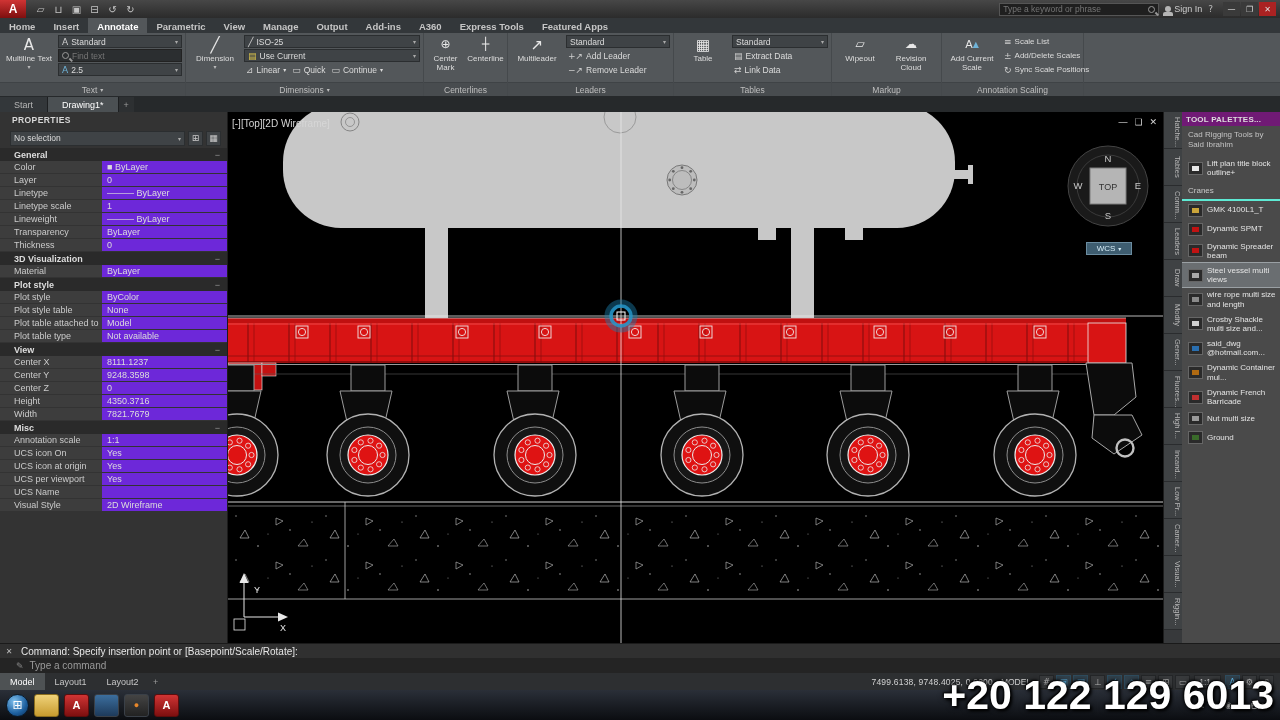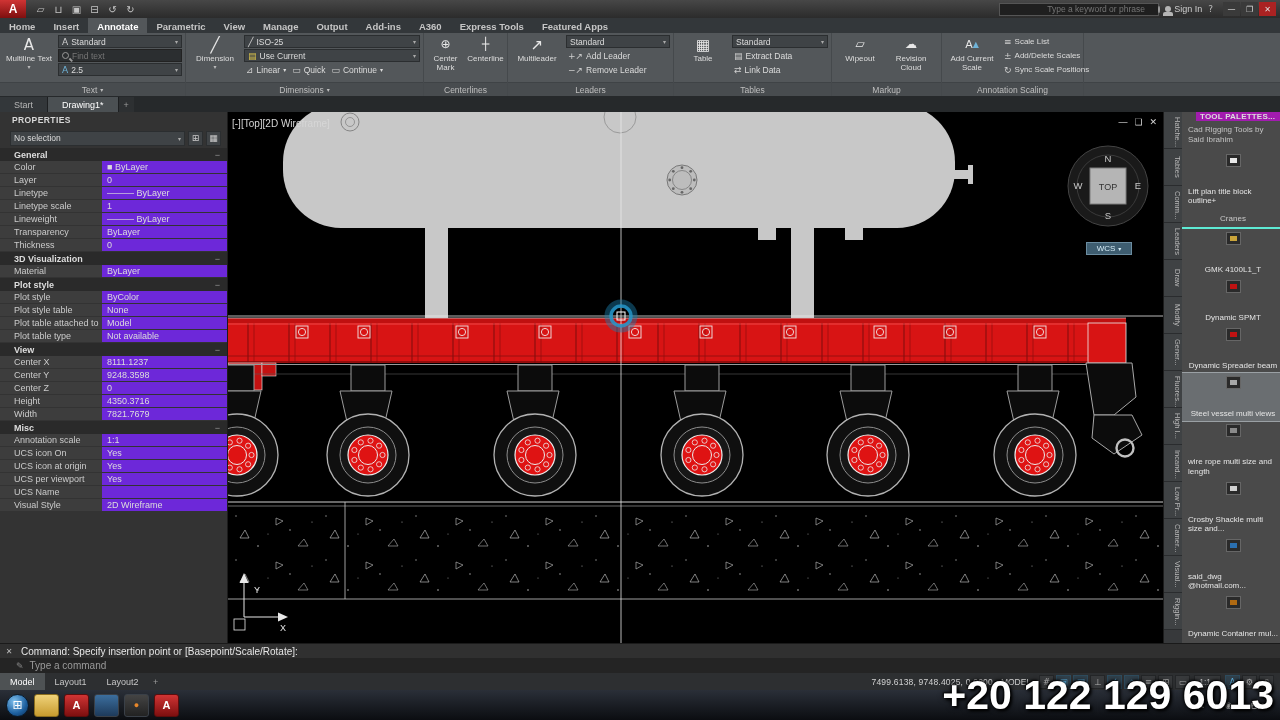--- a/index.html
+++ b/index.html
@@ -19,21 +19,21 @@
   .qa-icon { width:13px; height:13px; display:flex; align-items:center; justify-content:center;
     color:#c4c4c4; font-size:10px; font-family:"DejaVu Sans",sans-serif; }
   .qa-new::before{content:"▱";} .qa-open::before{content:"⊔";} .qa-save::before{content:"▣";}
   .qa-plot::before{content:"⊟";} .qa-undo::before{content:"↺";} .qa-redo::before{content:"↻";}
   .tb-title { position:absolute; left:0; right:0; text-align:center; font-size:10px;
     color:#dedede; pointer-events:none; }
   .tb-right { margin-left:auto; display:flex; align-items:center; gap:6px; padding-right:4px; z-index:2; }
   .searchbox { width:160px; height:13px; background:#1f1f1f; border:1px solid #555;
     display:flex; align-items:center; padding:0 3px; }
   .searchbox input { flex:1; background:transparent; border:none; outline:none;
-    color:#bbb; font-size:8.5px; font-family:"Liberation Sans",sans-serif;margin-left:44px; }
+    color:#bbb; font-size:8.5px; font-family:"Liberation Sans",sans-serif; }
   .mag { width:7px; height:7px; border:1.4px solid #9a9a9a; border-radius:50%; position:relative; }
   .mag::after{ content:""; position:absolute; left:6px; top:6px; width:4px; height:1.5px;
     background:#9a9a9a; transform:rotate(45deg); }
   .person { width:6px; height:6px; border-radius:50%; background:#b5b5b5; position:relative; margin-right:3px;}
   .person::after { content:""; position:absolute; top:6px; left:-2px; width:10px; height:4px;
     border-radius:2px 2px 0 0; background:#b5b5b5; }
   .signin { display:flex; align-items:center; font-size:9px; color:#ccc; }
   .tb-glyph { color:#bbb; font-size:9px; font-family:"DejaVu Sans",sans-serif; }
   .winbtns { display:flex; gap:1px; margin-left:4px; }
   .winbtn { width:17px; height:14px; display:flex; align-items:center; justify-content:center;
@@ -114,24 +114,24 @@
 
   
   .tp { position:absolute; right:0; top:112px; width:117px; height:531px; display:flex;
     border-left:1px solid #1c1c1c; }
   .tp-strip { width:18px; background:#37393b; display:flex; flex-direction:column; overflow:hidden;}
   .vtab { writing-mode:vertical-rl; font-size:7.5px; color:#b8b8b8; background:#3f4244;
     padding:5px 0; text-align:center; border-bottom:1px solid #2a2c2e; height:37px; overflow:hidden;
     white-space:nowrap; width:18px; }
   .tp-body { flex:1; background:#4a4a4a; display:flex; flex-direction:column; overflow:hidden;}
   .tp-title { height:14px; font-size:8px; font-weight:bold; color:#ddd; display:flex;
-    align-items:center; padding-left:4px; background:#a21caf; letter-spacing:.2px;margin-left:14px;}
+    align-items:center; padding-left:4px; background:#701a75; letter-spacing:.2px;}
   .tp-desc { font-size:8px; color:#c3c3c3; padding:4px 4px 6px 6px; line-height:1.25; }
-  .tp-item { display:flex; align-items:center; gap:20px; padding:3px 2px 3px 6px; color:#e4e4e4;
-    font-size:8px; line-height:1.15;flex-direction:column; }
+  .tp-item { display:flex; align-items:center; gap:4px; padding:3px 2px 3px 6px; color:#e4e4e4;
+    font-size:8px; line-height:1.15; }
   .tp-item.selected { background:#6a6e71; outline:1px solid #9aa0a4; }
   .tp-item.section { color:#c9c9c9; border-bottom:2px solid #5eead4; padding-top:6px; font-size:8px;text-align:center;}
   .thumb { width:15px; height:13px; background:#2a2a2a; border:1px solid #666; flex:0 0 auto;
     position:relative; }
   .thumb::after { content:""; position:absolute; left:3px; top:3px; right:3px; bottom:3px; background:#777; }
   .t-page::after{background:#e8e8e8;} .t-crane::after{background:#caa43a;}
   .t-spmt::after{background:#c01212;} .t-beam::after{background:#c01212;}
   .t-vessel::after{background:#a8a8a8;} .t-rope::after{background:#8a8a8a;}
   .t-shackle::after{background:#d0d0d0;} .t-mail::after{background:#2a6fb0;}
   .t-container::after{background:#b06a12;} .t-barricade::after{background:#c03030;}

